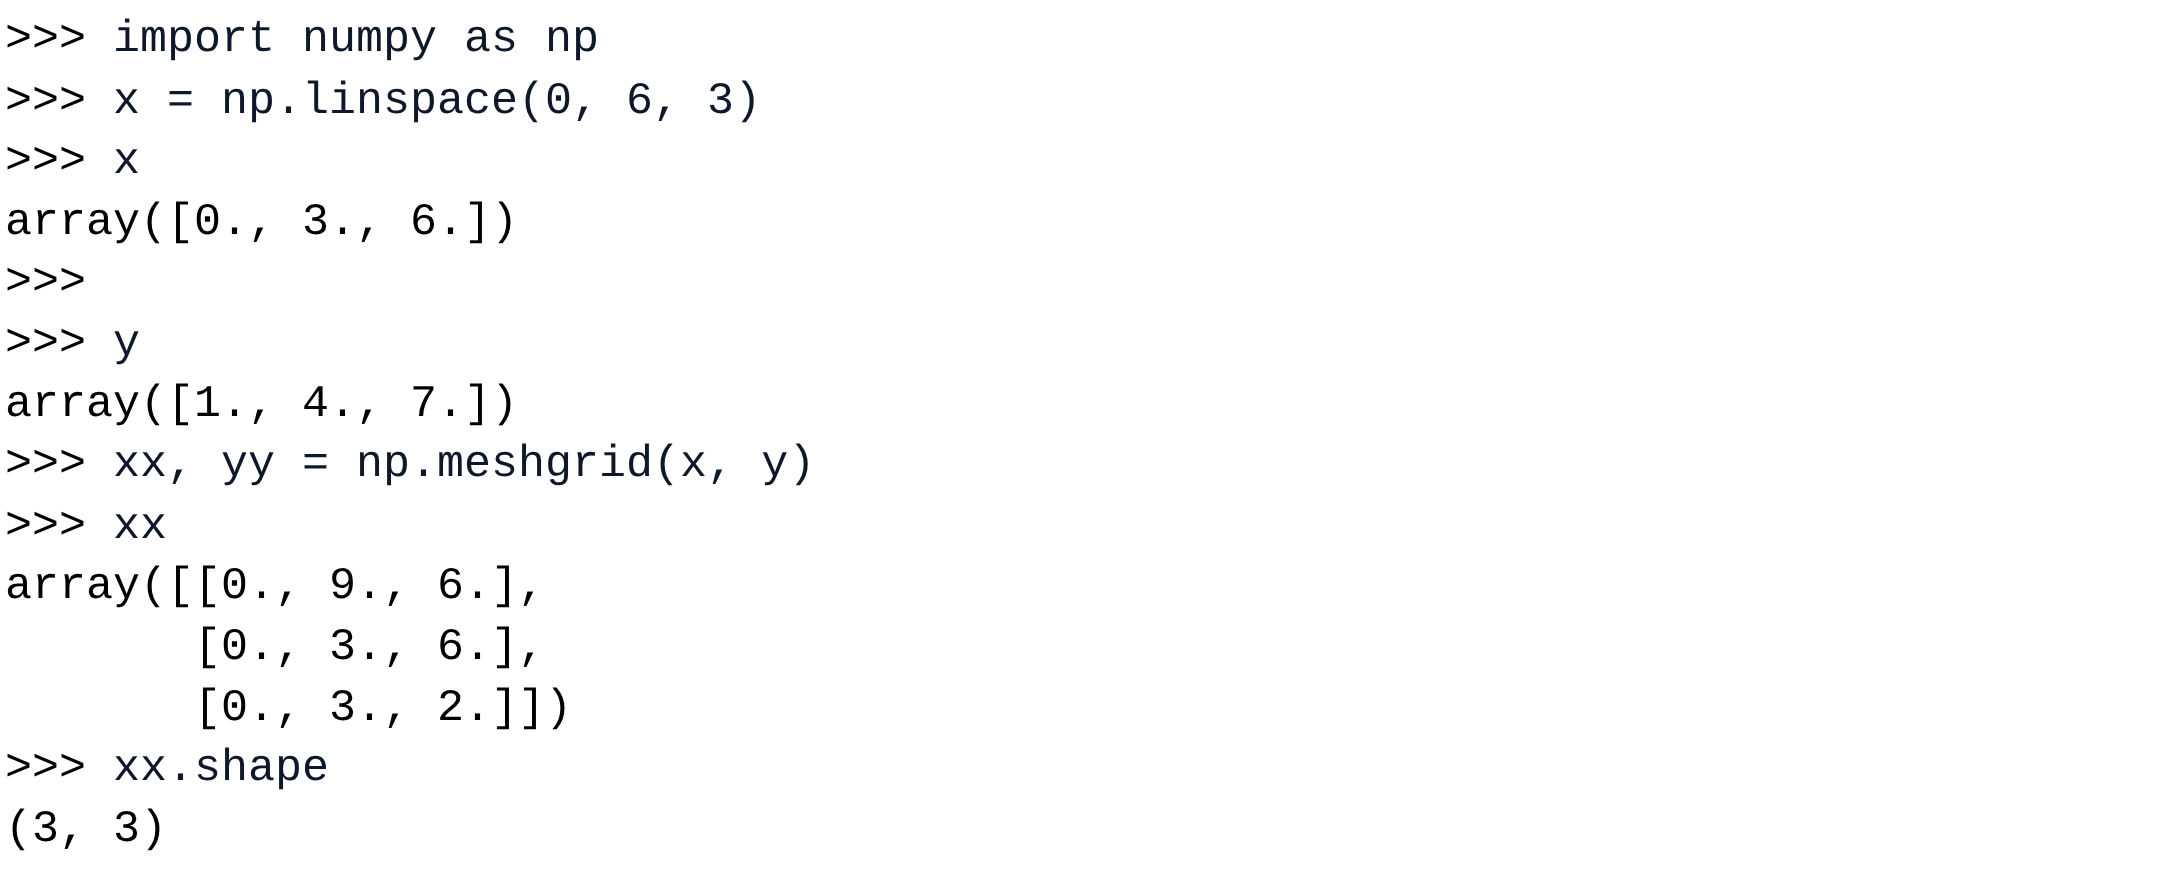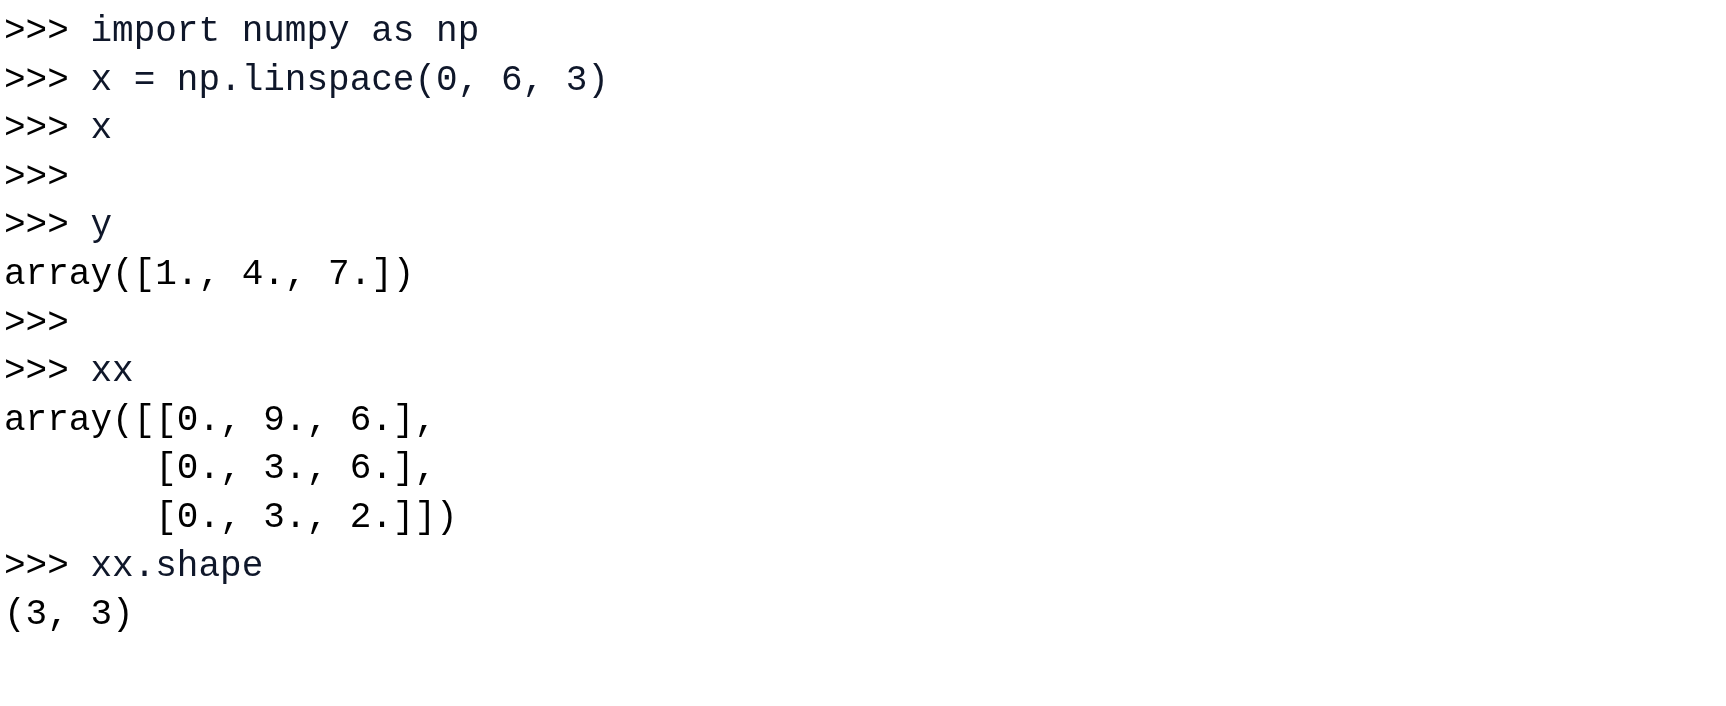--- a/index.html
+++ b/index.html
@@ -50,23 +50,24 @@
       color: #000000;
     }
   </style>
 </head>
 <body>
 
 <div class="terminal">
 <div class="line prompt-line"><span class="prompt">&gt;&gt;&gt; </span><span class="code">import numpy as np</span></div>
     <div class="line prompt-line"><span class="prompt">&gt;&gt;&gt; </span><span class="code">x = np.linspace(0, 6, 3)</span></div>
     <div class="line prompt-line"><span class="prompt">&gt;&gt;&gt; </span><span class="code">x</span></div>
+    <div class="line output"><span>array([0., 3., 6.])</span></div>
     <div class="line prompt-line"><span class="prompt">&gt;&gt;&gt; </span></div>
     <div class="line prompt-line"><span class="prompt">&gt;&gt;&gt; </span><span class="code">y</span></div>
     <div class="line output"><span>array([1., 4., 7.])</span></div>
-    <div class="line prompt-line"><span class="prompt">&gt;&gt;&gt; </span></div>
+    <div class="line prompt-line"><span class="prompt">&gt;&gt;&gt; </span><span class="code">xx, yy = np.meshgrid(x, y)</span></div>
     <div class="line prompt-line"><span class="prompt">&gt;&gt;&gt; </span><span class="code">xx</span></div>
     <div class="line output"><span>array([[0., 9., 6.],</span></div>
     <div class="line output"><span>       [0., 3., 6.],</span></div>
     <div class="line output"><span>       [0., 3., 2.]])</span></div>
     <div class="line prompt-line"><span class="prompt">&gt;&gt;&gt; </span><span class="code">xx.shape</span></div>
     <div class="line output"><span>(3, 3)</span></div>
   </div>
 
 </body></html>

